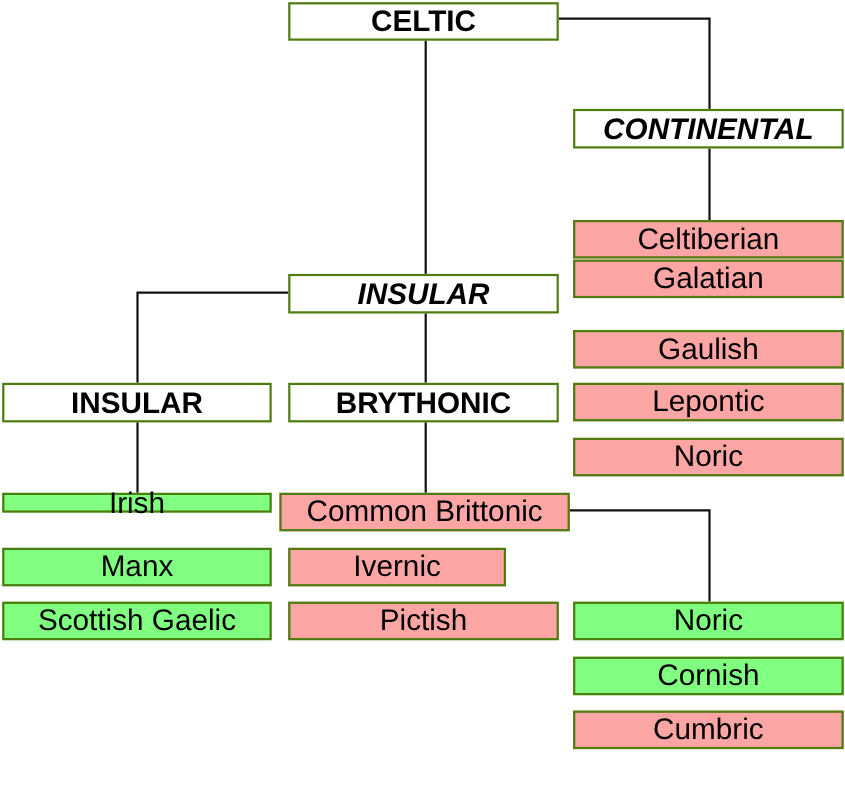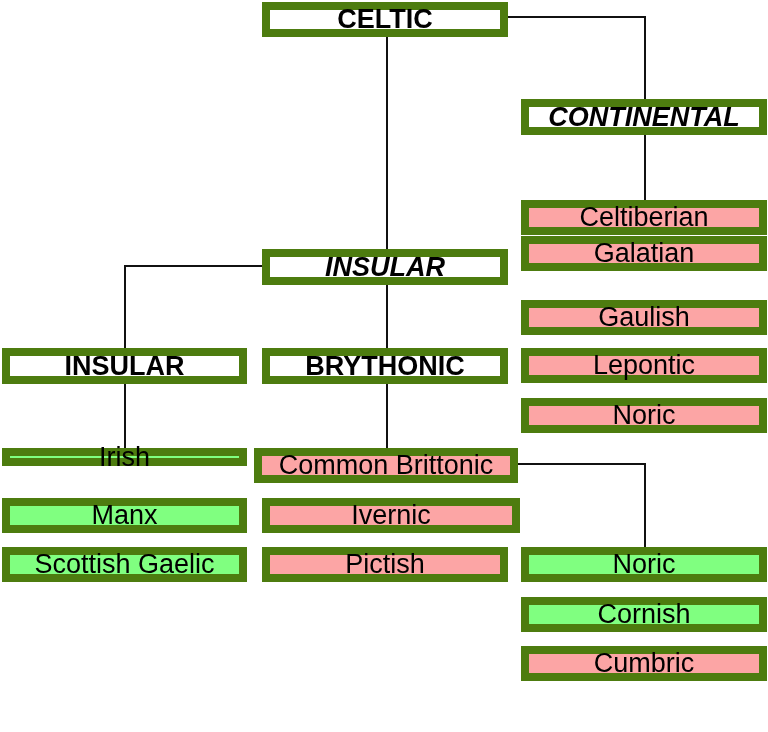--- a/index.html
+++ b/index.html
@@ -1,18 +1,18 @@
 <!DOCTYPE html>
 <html><head>
 <meta charset="utf-8">
 <style>
   html, body { margin:0; padding:0; background:#ffffff; }
   body { width:768px; height:732px; position:relative; overflow:hidden;
          font-family:"Liberation Sans", sans-serif; }
-  .box { position:absolute; box-sizing:border-box; border:8px solid #4d7c0f;
+  .box { position:absolute; box-sizing:border-box; border:2px solid #4d7c0f;
          display:flex; align-items:center; justify-content:center;
          color:#000; white-space:nowrap; }
   .hdr { background:#fff; font-weight:bold; font-size:27px; }
   .hdr.ital { font-style:italic; }
   .lang { font-size:27px; }
   .extinct { background:#fca5a5; }
   .living { background:#80ff80; }
   svg.lines { position:absolute; left:0; top:0; }
 </style>
 </head>
@@ -50,19 +50,19 @@
 
 <div class="box hdr ital" style="left:262px;top:249px;width:246px;height:36px;">INSULAR</div>
 <div class="box hdr" style="left:2px;top:348px;width:245px;height:36px;">INSULAR</div>
 <div class="box hdr" style="left:262px;top:348px;width:246px;height:36px;">BRYTHONIC</div>
 
 <div class="box lang living" style="left:2px;top:448px;width:245px;height:18px;">Irish</div>
 <div class="box lang living" style="left:2px;top:498px;width:245px;height:35px;">Manx</div>
 <div class="box lang living" style="left:2px;top:547px;width:245px;height:35px;">Scottish Gaelic</div>
 
 <div class="box lang extinct" style="left:254px;top:448px;width:264px;height:35px;">Common Brittonic</div>
-<div class="box lang extinct" style="left:262px;top:498px;width:258px;height:35px;">Ivernic</div>
+<div class="box lang extinct" style="left:262px;top:498px;width:198px;height:35px;">Ivernic</div>
 <div class="box lang extinct" style="left:262px;top:547px;width:246px;height:35px;">Pictish</div>
 
 <div class="box lang living" style="left:521px;top:547px;width:246px;height:35px;">Noric</div>
 <div class="box lang living" style="left:521px;top:597px;width:246px;height:35px;">Cornish</div>
 <div class="box lang extinct" style="left:521px;top:646px;width:246px;height:35px;">Cumbric</div>
 <div class="box lang living" style="left:521px;top:732px;width:220px;height:35px;font-weight:bold;">Welsh</div>
 
 </body></html>

